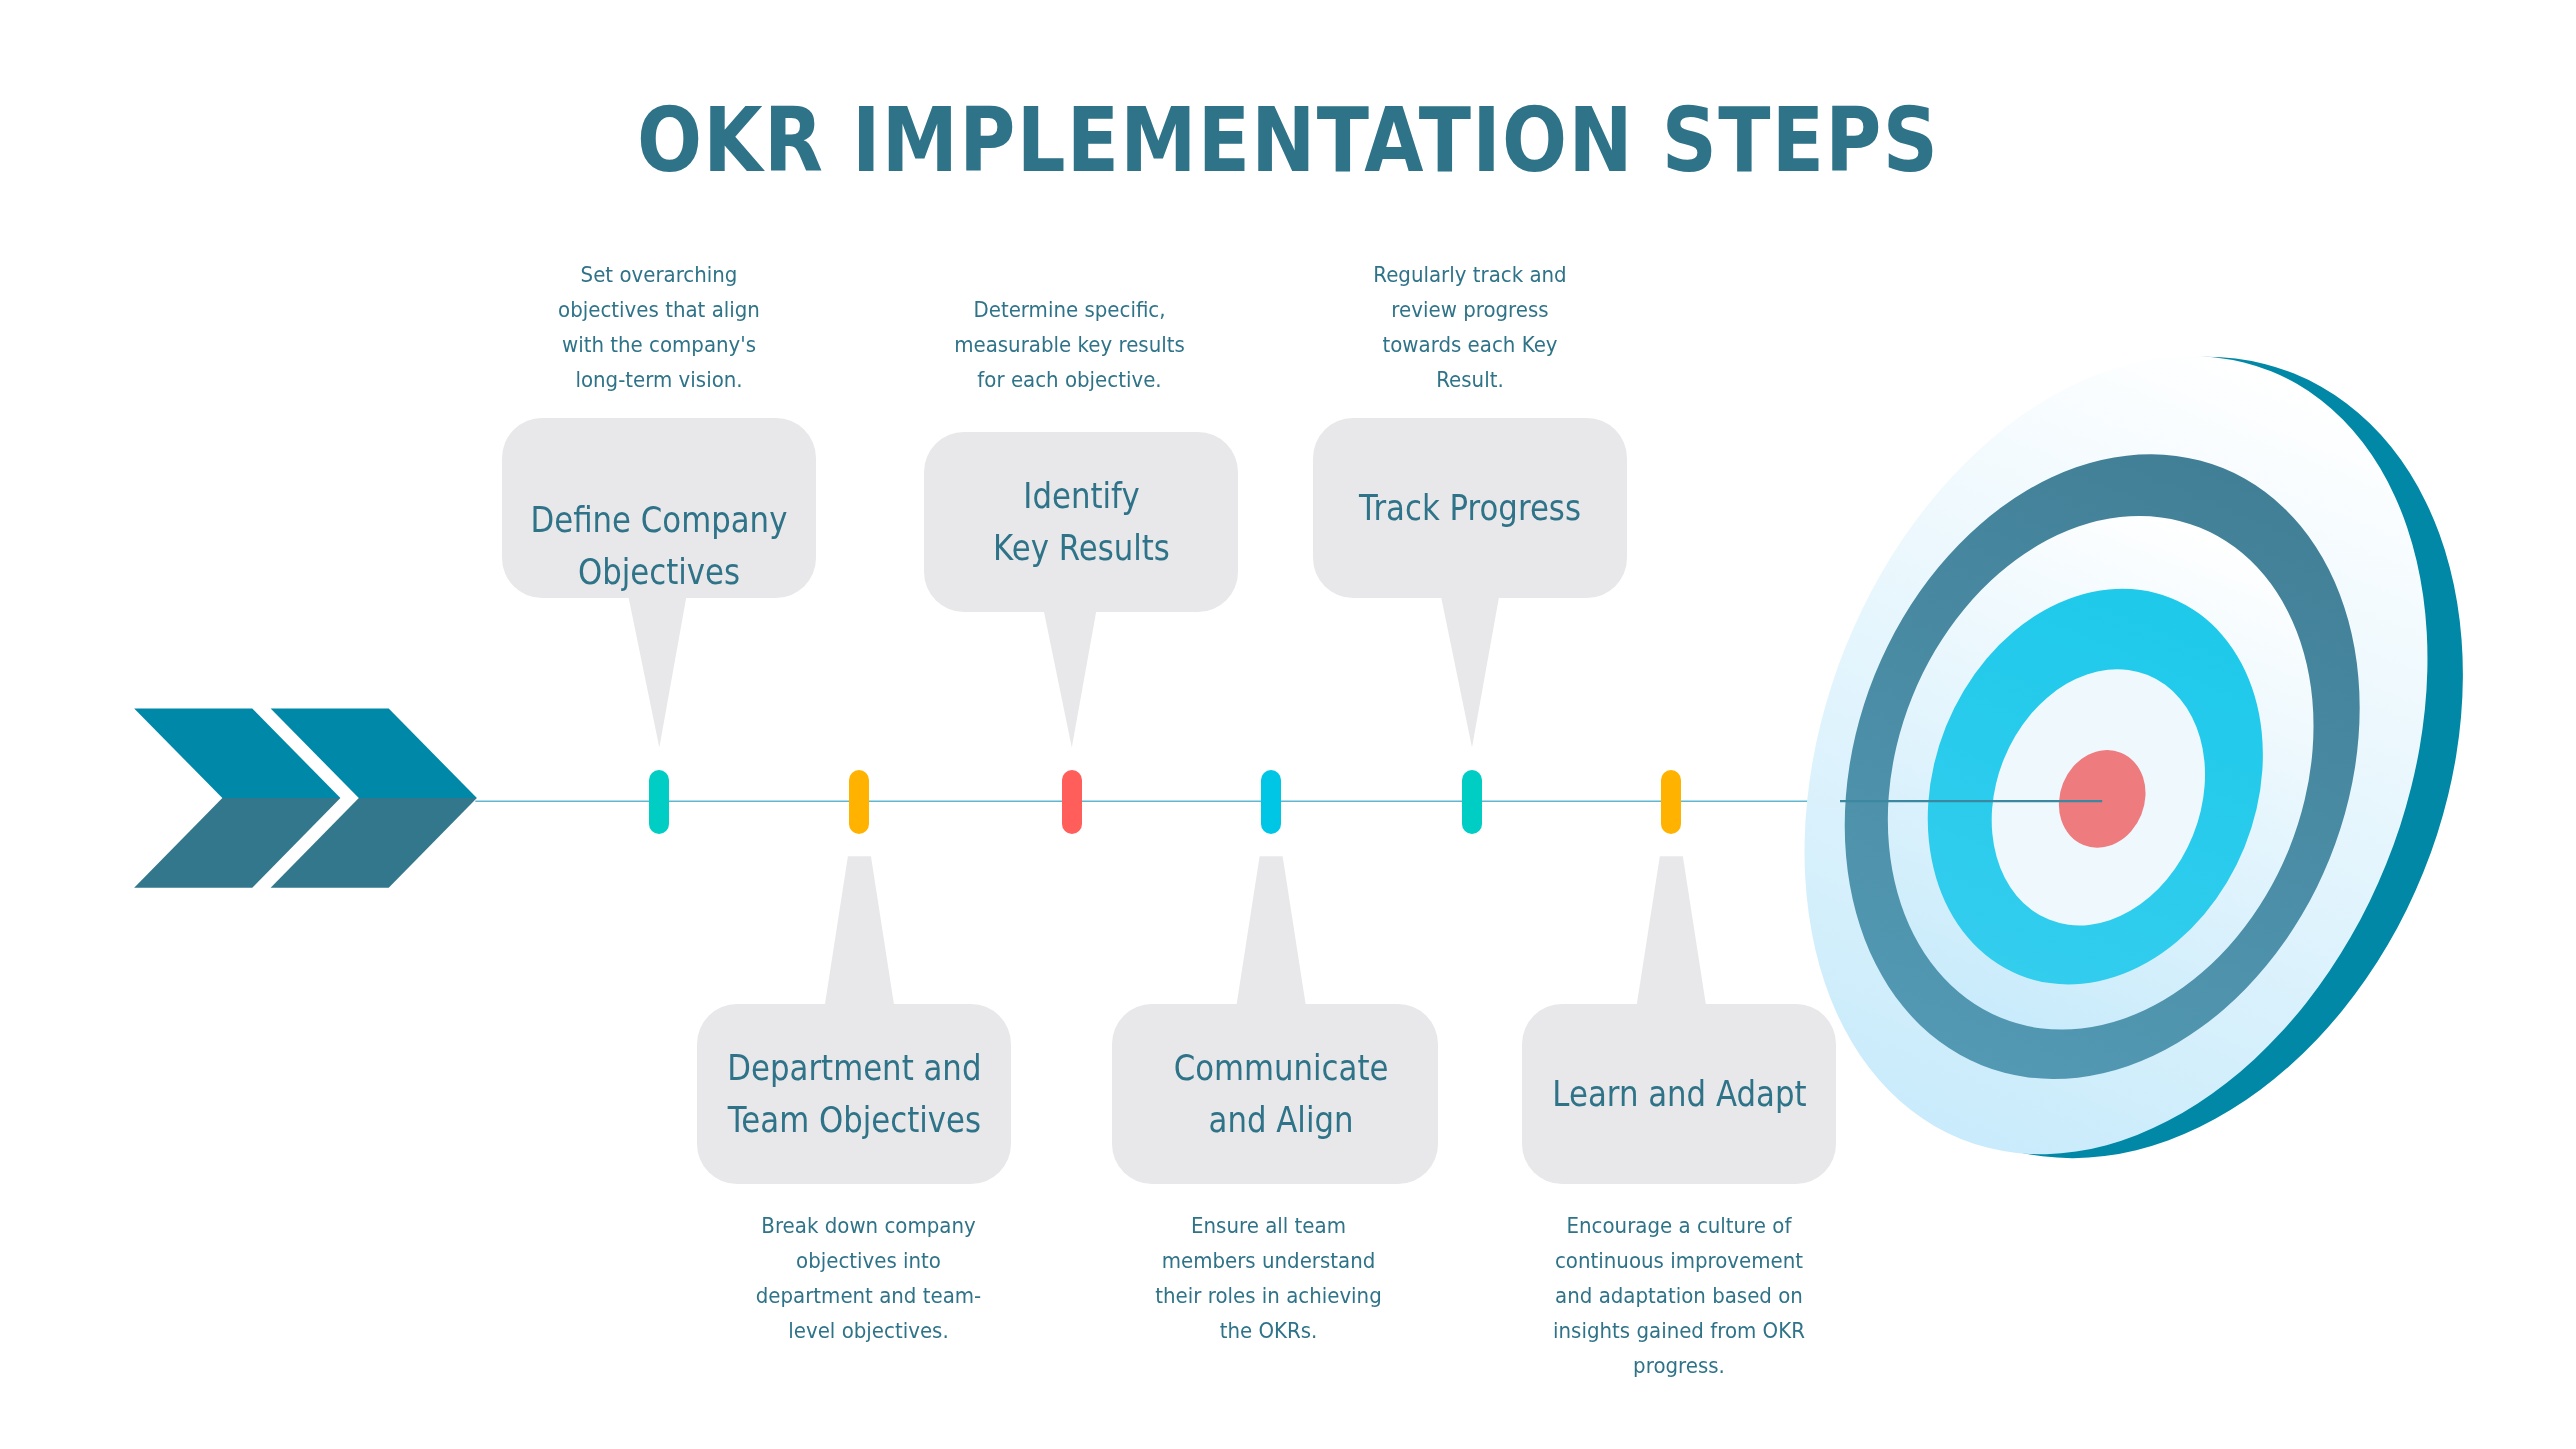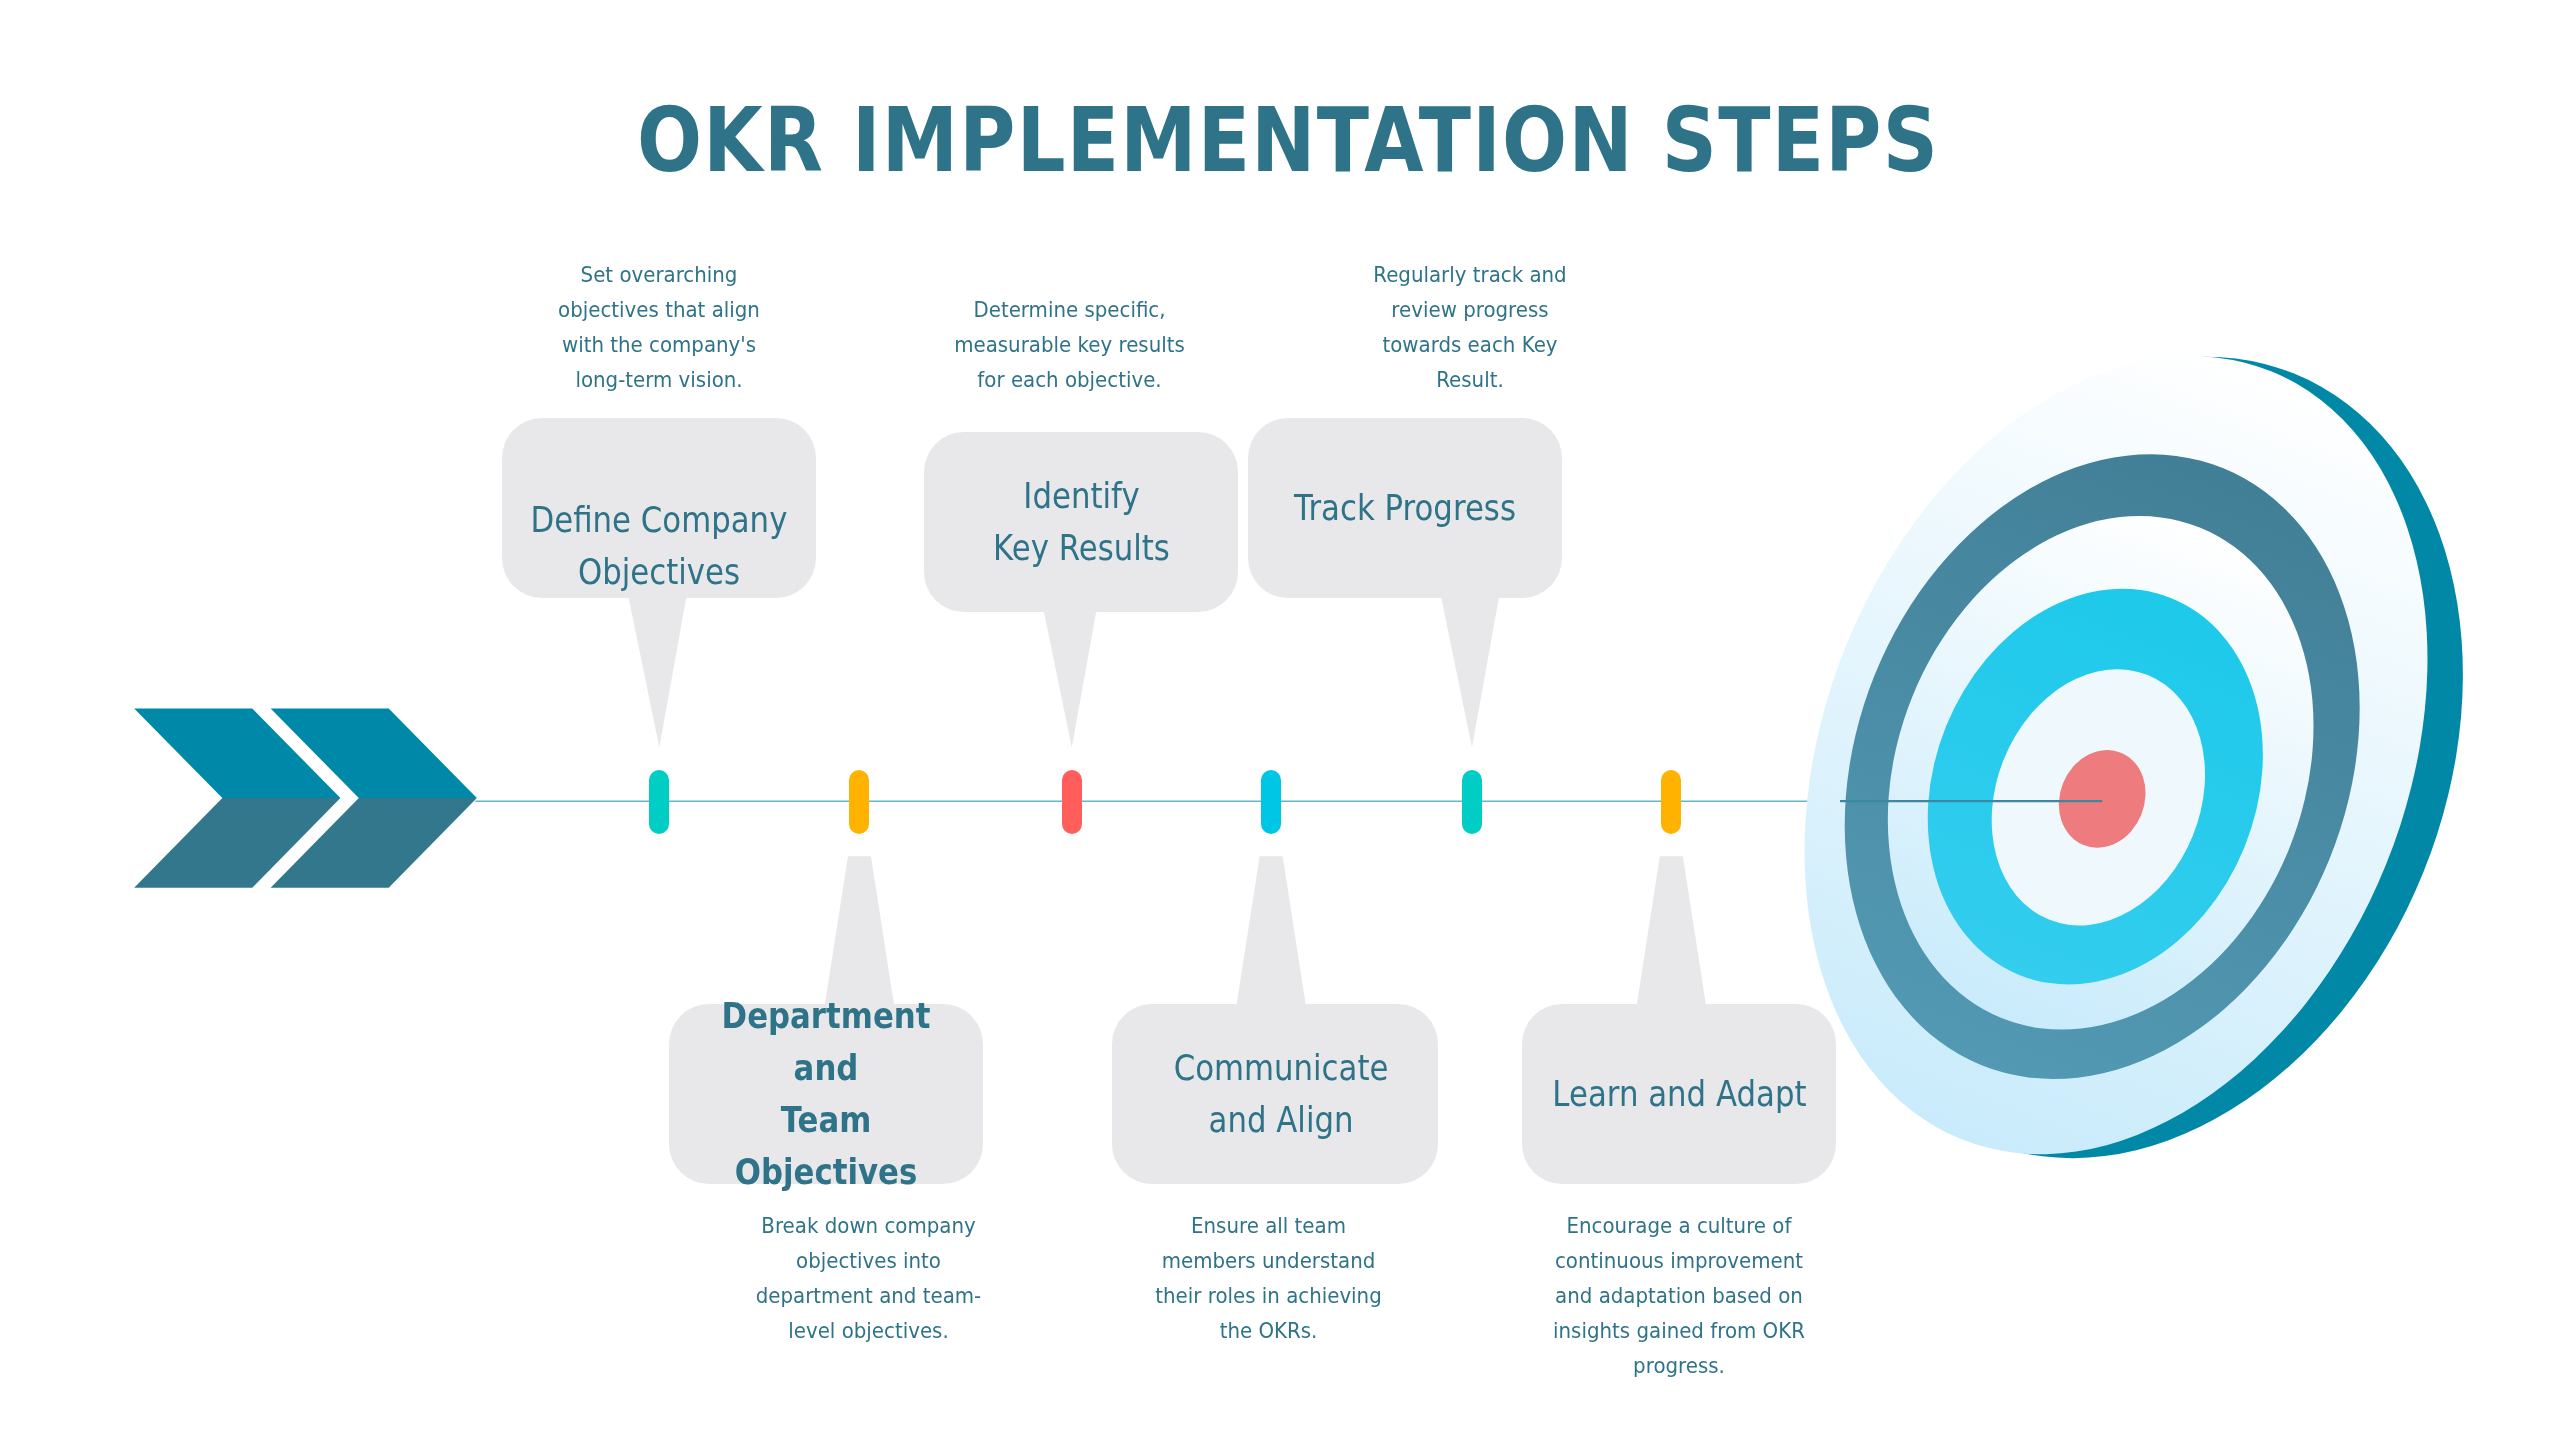--- a/index.html
+++ b/index.html
@@ -71,39 +71,39 @@
   </svg>
 
   <div id="boxes">
       <div class="marker" style="left: 649px; background: rgb(0, 205, 196);"></div>
       <div class="box" style="left: 502px; top: 418px; align-items: flex-end;">
         <span>Define Company
 Objectives</span>
       </div>
       <div class="desc" style="left: 544px; bottom: 1052px; width: 230px;">Set overarching objectives that align with the company's long-term vision.</div>
       <div class="marker" style="left: 849px; background: rgb(255, 179, 0);"></div>
-      <div class="box" style="left: 669px; top: 1004px; font-weight: bold;">
+      <div class="box" style="left: 697px; top: 1004px;">
         <span>Department and
 Team Objectives</span>
       </div>
       <div class="desc" style="left: 742px; top: 1208px; width: 253px;">Break down company objectives into department and team-level objectives.</div>
       <div class="marker" style="left: 1062px; background: rgb(255, 94, 91);"></div>
       <div class="box" style="left: 912px; top: 432px; margin-left: 12px;">
         <span>Identify
 Key Results</span>
       </div>
       <div class="desc" style="left: 939px; bottom: 1052px; width: 261px;">Determine specific, measurable key results for each objective.</div>
       <div class="marker" style="left: 1261px; background: rgb(0, 198, 230);"></div>
       <div class="box" style="left: 1112px; top: 1004px; padding-left: 12px;">
         <span>Communicate
 and Align</span>
       </div>
       <div class="desc" style="left: 1142px; top: 1208px; width: 253px;">Ensure all team members understand their roles in achieving the OKRs.</div>
       <div class="marker" style="left: 1462px; background: rgb(0, 205, 196);"></div>
-      <div class="box" style="left: 1248px; top: 418px;">
+      <div class="box" style="left: 1313px; top: 418px;">
         <span>Track Progress</span>
       </div>
       <div class="desc" style="left: 1359px; bottom: 1052px; width: 222px;">Regularly track and review progress towards each Key Result.</div>
       <div class="marker" style="left: 1661px; background: rgb(255, 179, 0);"></div>
       <div class="box" style="left: 1522px; top: 1004px;">
         <span>Learn and Adapt</span>
       </div>
       <div class="desc" style="left: 1537px; top: 1208px; width: 284px;">Encourage a culture of continuous improvement and adaptation based on insights gained from OKR progress.</div>
     </div>
 </div>

